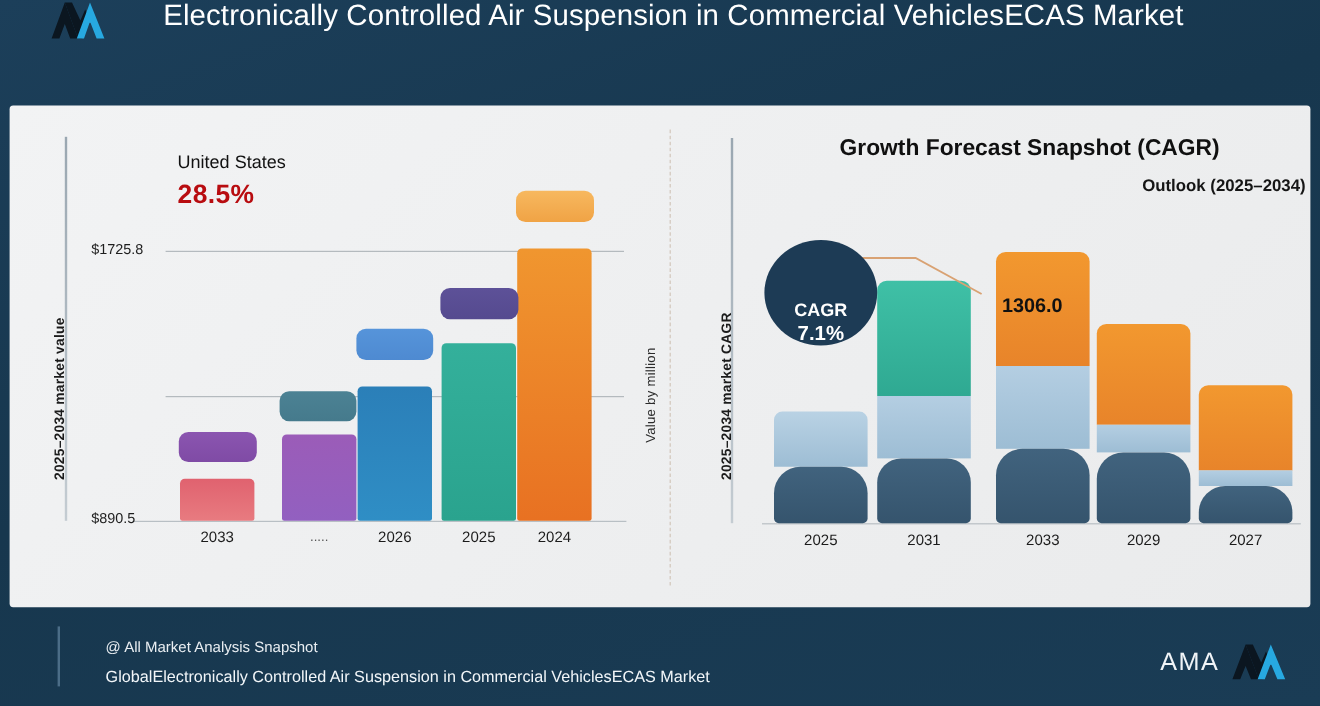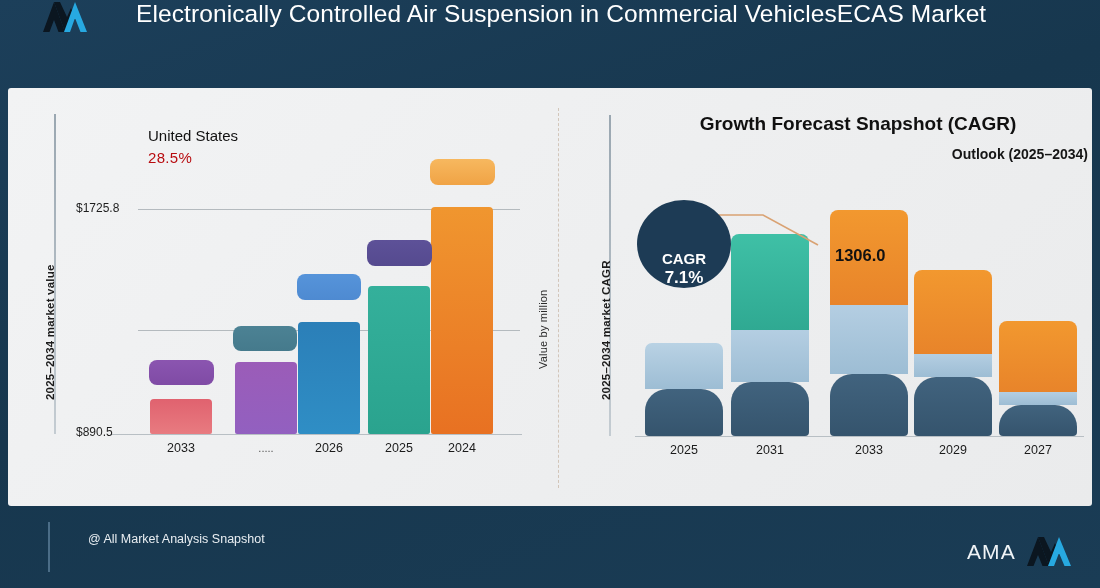--- a/index.html
+++ b/index.html
@@ -75,21 +75,21 @@
   .bar {
     position:absolute; border-radius:4px 4px 2px 2px;
   }
   .chip {
     position:absolute; border-radius:8px;
   }
   .country-name {
     position:absolute; font-size:15px; font-weight:400; color:#111; white-space:nowrap;
   }
   .country-pct {
-    position:absolute; font-size:15px; font-weight:400; color:#b80c10;
+    position:absolute; font-size:22px; font-weight:700; color:#b80c10;
     letter-spacing:.3px; white-space:nowrap;
   }
 
   
   .r-title {
     position:absolute; font-size:19px; font-weight:700; color:#101010;
     white-space:nowrap; text-align:center;
   }
   .r-sub {
     position:absolute; font-size:14px; font-weight:700; color:#151515;
@@ -264,20 +264,21 @@
       <div class="xcat" style="left:822px; top:355px; width:78px;">2033</div>
       <div class="xcat" style="left:906px; top:355px; width:78px;">2029</div>
       <div class="xcat" style="left:991px; top:355px; width:78px;">2027</div>
     </div>
 
   </div>
 
   <div class="footer">
     <div class="footer-rule"></div>
     <div class="footer-l1">@ All Market Analysis Snapshot</div>
+    <div class="footer-l2">GlobalElectronically Controlled Air Suspension in Commercial VehiclesECAS Market</div>
     <div class="footer-logo">
       <span class="txt">AMA</span>
       <span>
         <svg viewBox="0 0 46 32" xmlns="http://www.w3.org/2000/svg">
           <path d="M12 1 L23 30 L16.5 30 L12 19 L7.5 30 L1 30 Z" fill="#0b1620"></path>
           <path d="M23 30 L12 1 L18 1 L25 16 L29 7 L32 14 L26 30 Z" fill="#0b1620"></path>
           <path d="M33 1 L45 30 L38.5 30 L33 17 L28 30 L22 30 Z" fill="#27a9e1"></path>
           <path d="M33 8 L37 18 L29 18 Z" fill="#27a9e1"></path>
         </svg>
       </span>

